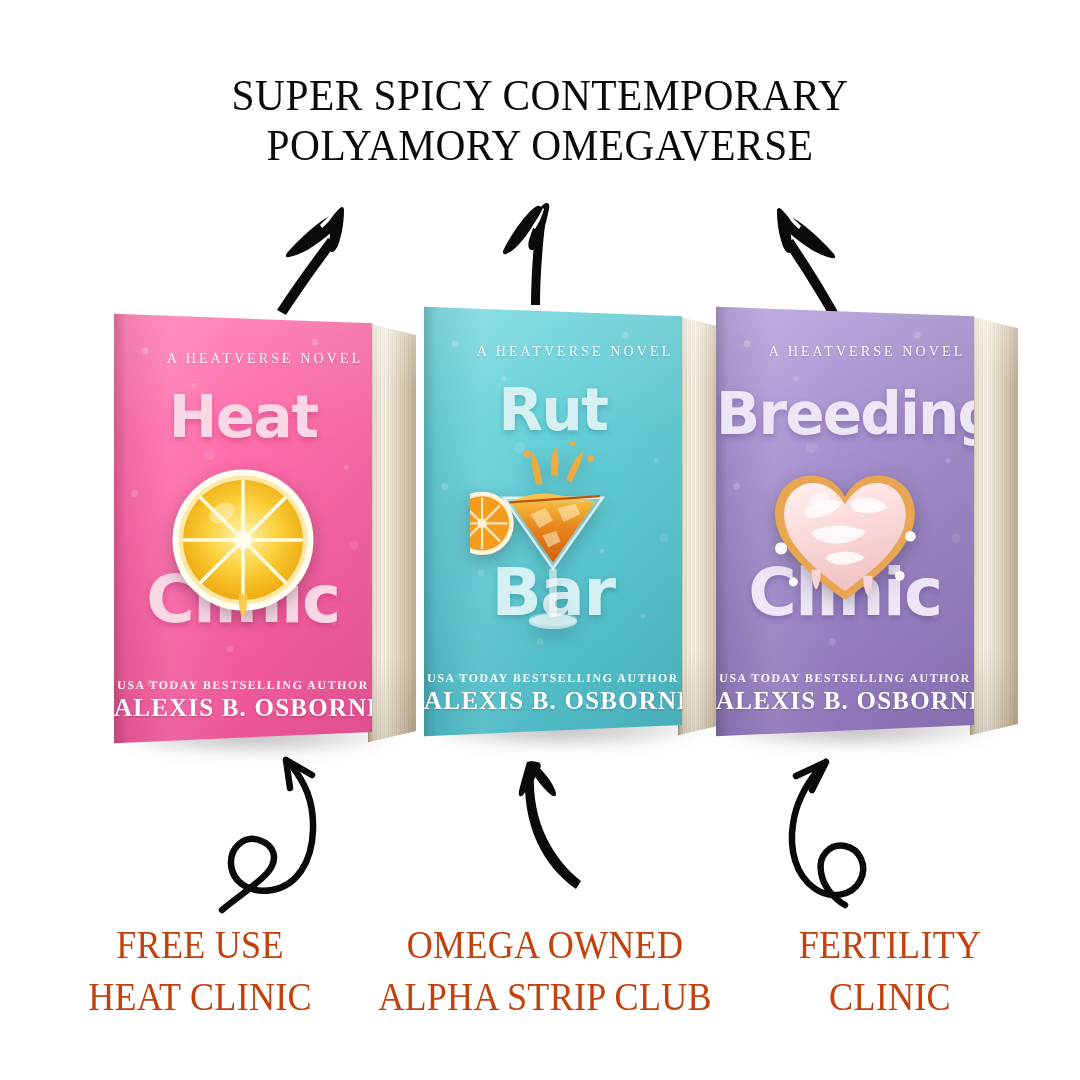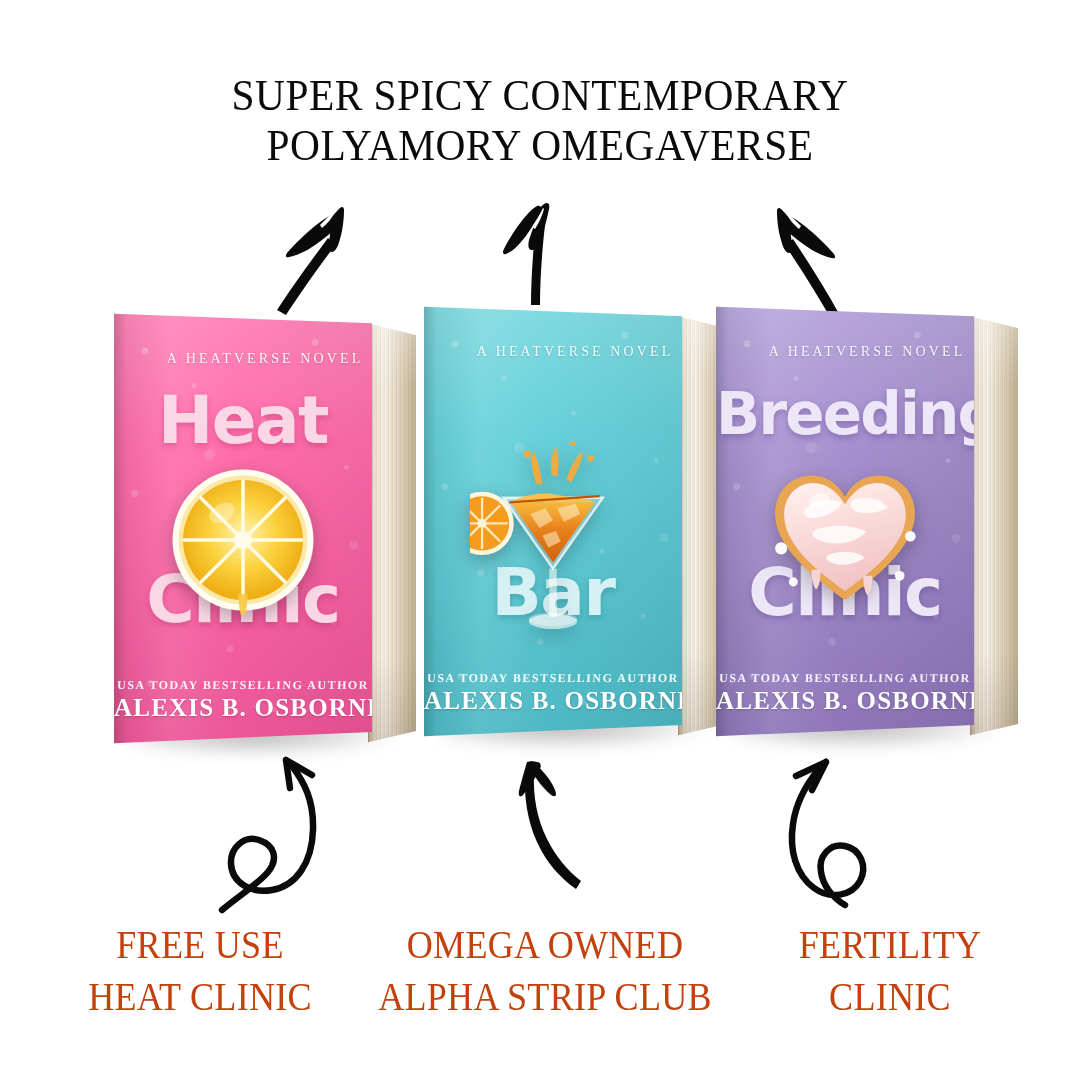--- a/index.html
+++ b/index.html
@@ -180,21 +180,21 @@
     position: absolute;
     left: 0;
     width: 100%;
     text-align: center;
     font-family: "DejaVu Sans", "Liberation Sans", sans-serif;
     font-weight: bold;
     letter-spacing: -1.5px;
     line-height: 1;
     white-space: nowrap;
   }
-  .title-top    { top: 17.5%; font-size: 66px; }
+  .title-top    { top: 17.5%; font-size: 58px; }
   .title-bottom { top: 59.0%; font-size: 66px; }
 
   
   #book-3 .title-top { font-size: 58px; top: 18.5%; letter-spacing: -1.8px; }
 
   .author-block {
     position: absolute;
     left: 0;
     bottom: 5.0%;
     width: 100%;
@@ -310,20 +310,21 @@
     </div>
   </div>
 
   <div class="book" id="book-2">
     <div class="book-shadow"></div>
     <div class="pages"></div>
     <div class="cover">
       <div class="cover-bg" style="background:linear-gradient(165deg,#72D6DD 0%,#63CFD8 42%,#4FC2CE 100%);"></div>
       <div class="cover-inner">
         <div class="series-line">A HEATVERSE NOVEL</div>
+        <div class="title-top" style="color:#D6F1F4;text-shadow:0 3px 6px rgba(10,90,100,0.28);">Rut</div>
 
         <svg class="cover-art art-shadow" width="166" height="230" viewBox="0 0 110 150" style="top:28.5%;">
           <defs>
             <linearGradient id="drinkG" x1="0" y1="0" x2="0" y2="1">
               <stop offset="0%" stop-color="#F6B93B"></stop>
               <stop offset="45%" stop-color="#E8821C"></stop>
               <stop offset="100%" stop-color="#D1600C"></stop>
             </linearGradient>
             <linearGradient id="glassG" x1="0" y1="0" x2="1" y2="0">
               <stop offset="0%" stop-color="rgba(255,255,255,0.55)"></stop>

